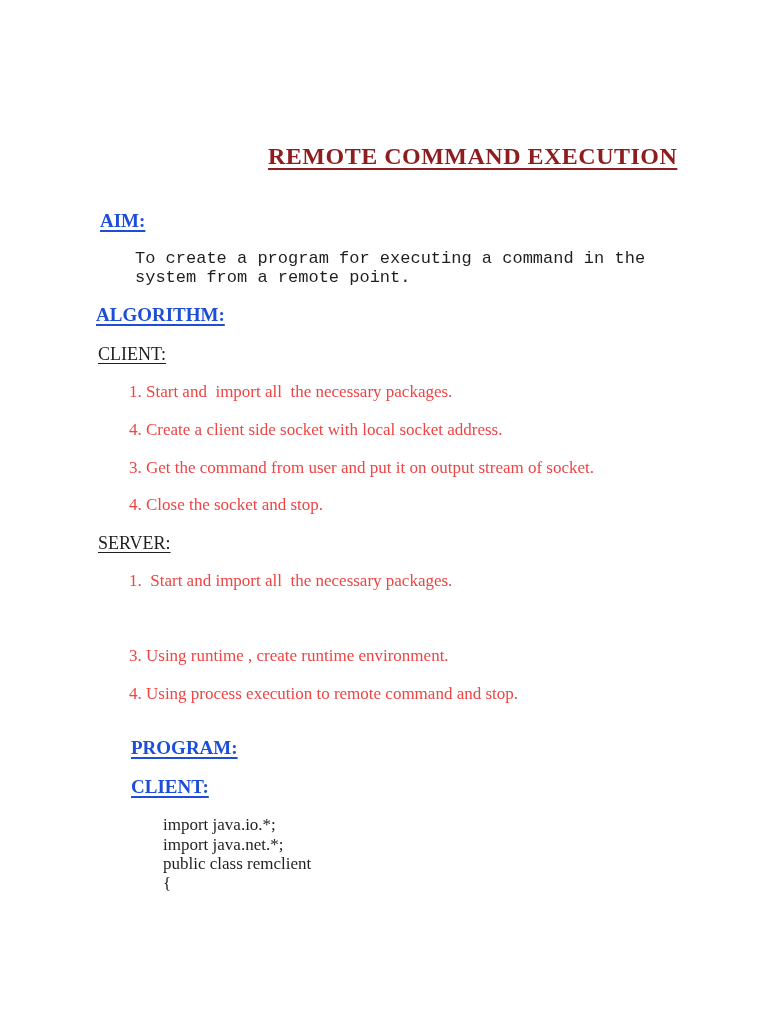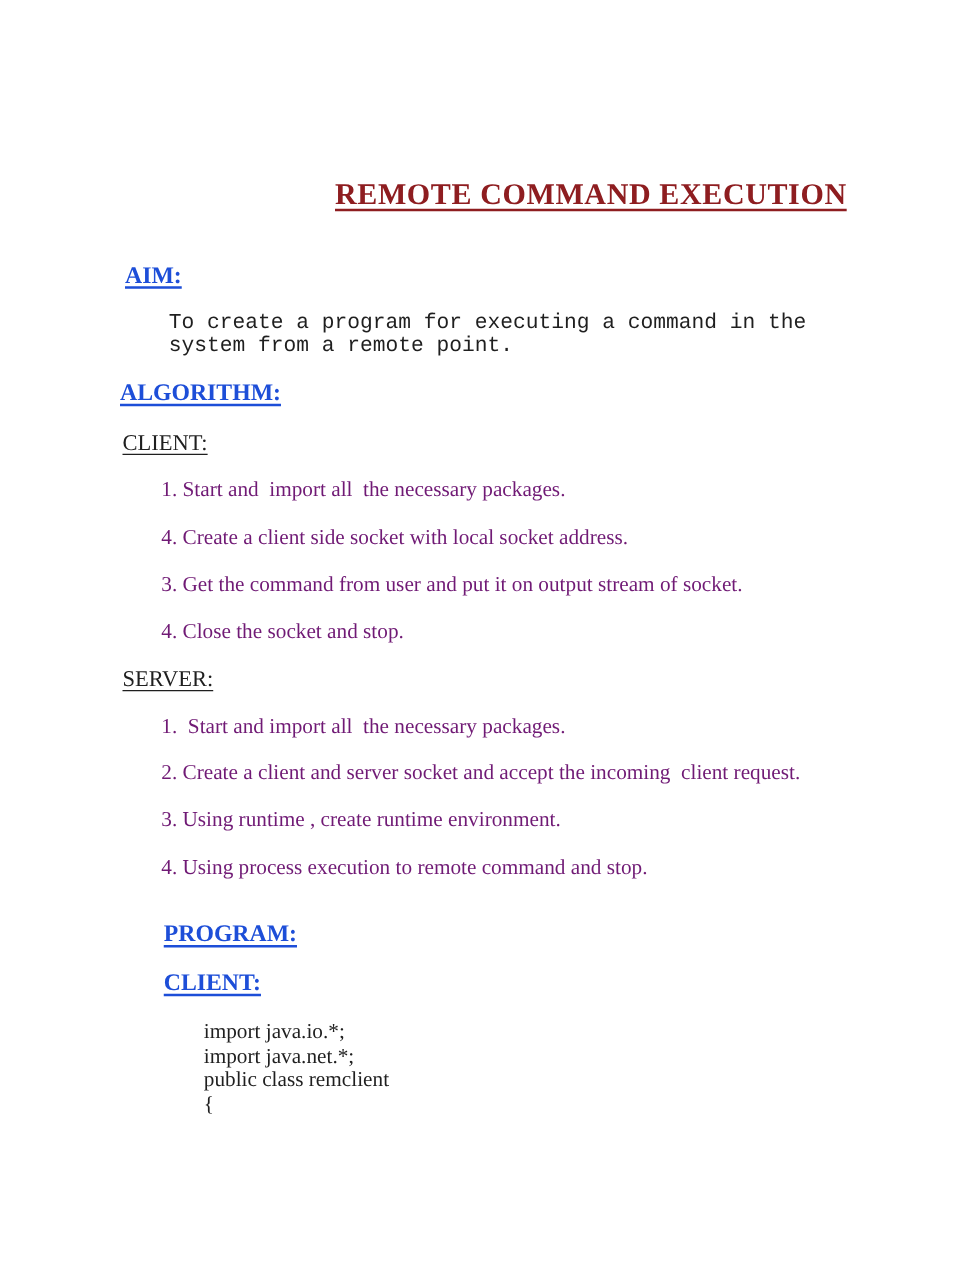--- a/index.html
+++ b/index.html
@@ -44,21 +44,21 @@
     text-decoration: underline;
     text-underline-offset: 3px;
   }
   .body-text {
     font-size: 17px;
     color: #1f1f1f;
   }
   .step {
     left: 129px;
     font-size: 17px;
-    color: #701a75;
+    color: #ef4444;
   }
   .code-line {
     left: 163px;
     font-size: 17px;
     line-height: 20px;
     color: #1f1f1f;
   }
 </style>
 </head>
 <body>
@@ -76,21 +76,20 @@
   <div class="abs black-heading" style="left:98px; top:344px;">CLIENT:</div>
 
   <div class="abs step" style="top:382px;">1. Start and  import all  the necessary packages.</div>
   <div class="abs step" style="top:420px;">4. Create a client side socket with local socket address.</div>
   <div class="abs step" style="top:458px;">3. Get the command from user and put it on output stream of socket.</div>
   <div class="abs step" style="top:495px;">4. Close the socket and stop.</div>
 
   <div class="abs black-heading" style="left:98px; top:533px;">SERVER:</div>
 
   <div class="abs step" style="top:571px;">1.  Start and import all  the necessary packages.</div>
-  <div class="abs step" style="top:608px;">2. Create a client and server socket and accept the incoming  client request.</div>
   <div class="abs step" style="top:646px;text-align:center;">3. Using runtime , create runtime environment.</div>
   <div class="abs step" style="top:684px;">4. Using process execution to remote command and stop.</div>
 
   <div class="abs red-heading" style="left:131px; top:737px;">PROGRAM:</div>
 
   <div class="abs red-heading" style="left:131px; top:776px;">CLIENT:</div>
 
   <div class="abs code-line" style="top:815px;">import java.io.*;</div>
   <div class="abs code-line" style="top:835px;">import java.net.*;</div>
   <div class="abs code-line" style="top:854px;">public class remclient</div>

